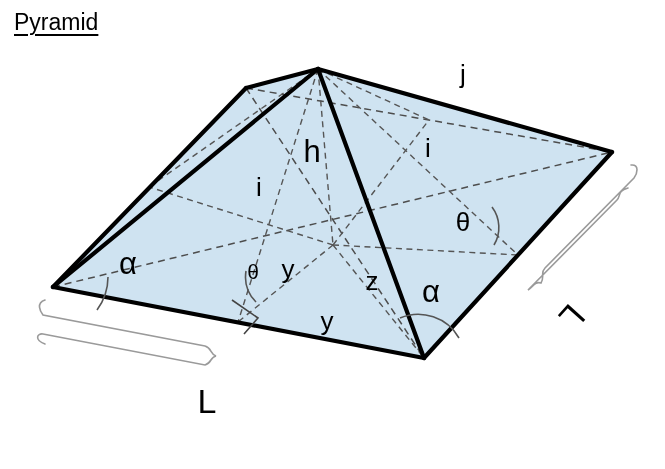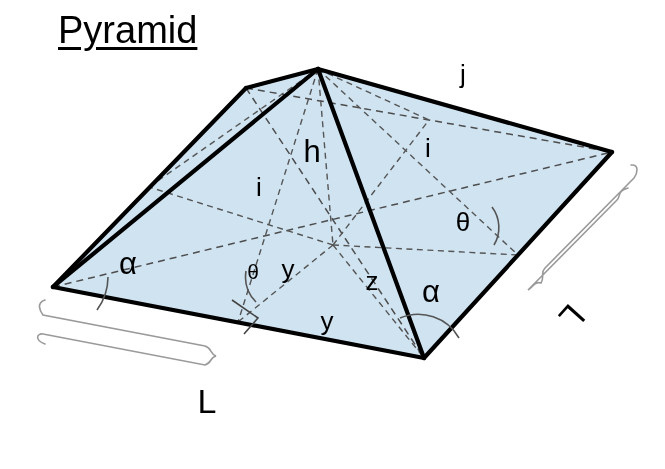--- a/index.html
+++ b/index.html
@@ -19,28 +19,27 @@
     position: absolute;
     left: 0; top: 0;
     width: 665px;
     height: 469px;
   }
   #title {
     position: absolute;
     left: 14px;
     top: 9px;
     font-family: "Liberation Sans", sans-serif;
-    font-size: 38px;
+    font-size: 23px;
     font-weight: 400;
     color: #000000;
     text-decoration: underline;
     text-underline-offset: 4px;
     letter-spacing: 0px;
     white-space: nowrap;
-    margin-left: 44px;
   }
   svg { display: block; }
   .solid-edge {
     stroke: #000000;
     stroke-width: 4.2;
     stroke-linecap: round;
     stroke-linejoin: round;
     fill: none;
   }
   .face-fill {

